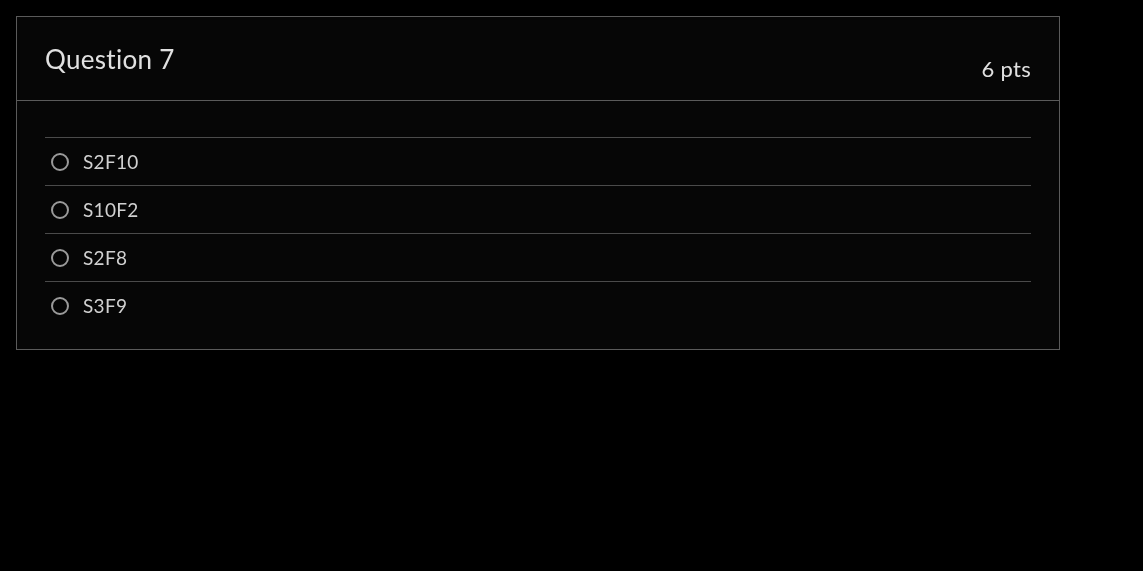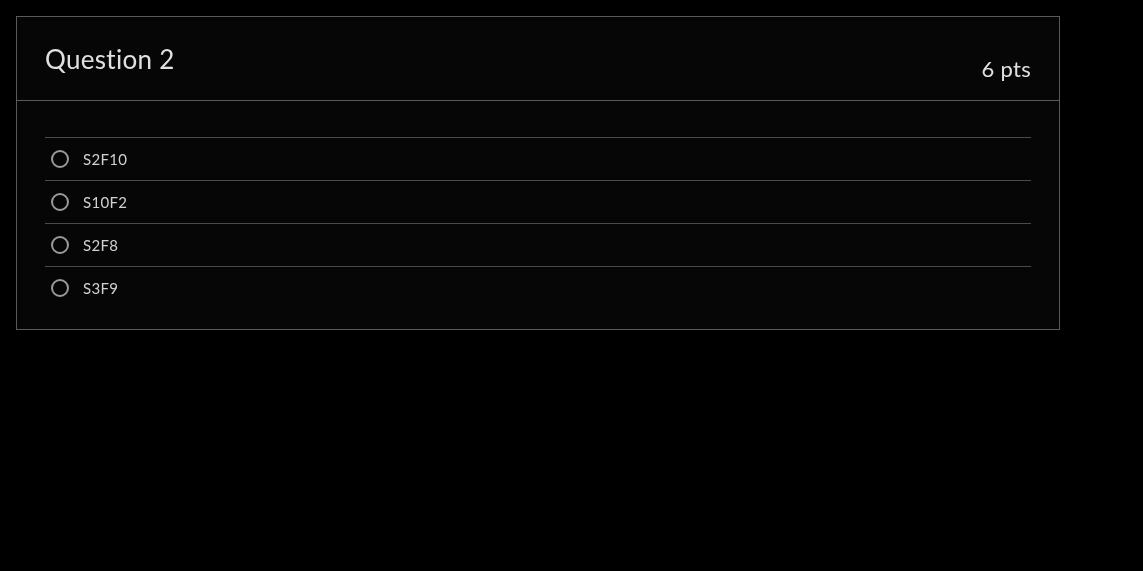--- a/index.html
+++ b/index.html
@@ -61,31 +61,31 @@
     }
     .radio-circle {
       width: 18px;
       height: 18px;
       border: 2px solid #9a9a9a;
       border-radius: 50%;
       margin-right: 14px;
       flex-shrink: 0;
     }
     .choice-label {
-      font-size: 15px;
+      font-size: 19px;
       color: #d0d0d0;
       letter-spacing: 0.3px;
     }
   </style>
 </head>
 <body>
 
 <div class="question-card">
   <div class="question-header">
-    <div class="question-title">Question 2</div>
+    <div class="question-title">Question 7</div>
     <div class="question-points">6 pts</div>
   </div>
   <div class="question-body">
     <ul class="choices-list">
       <li class="choice-item">
         <span class="radio-circle"></span>
         <span class="choice-label">S2F10</span>
       </li>
       <li class="choice-item">
         <span class="radio-circle"></span>

